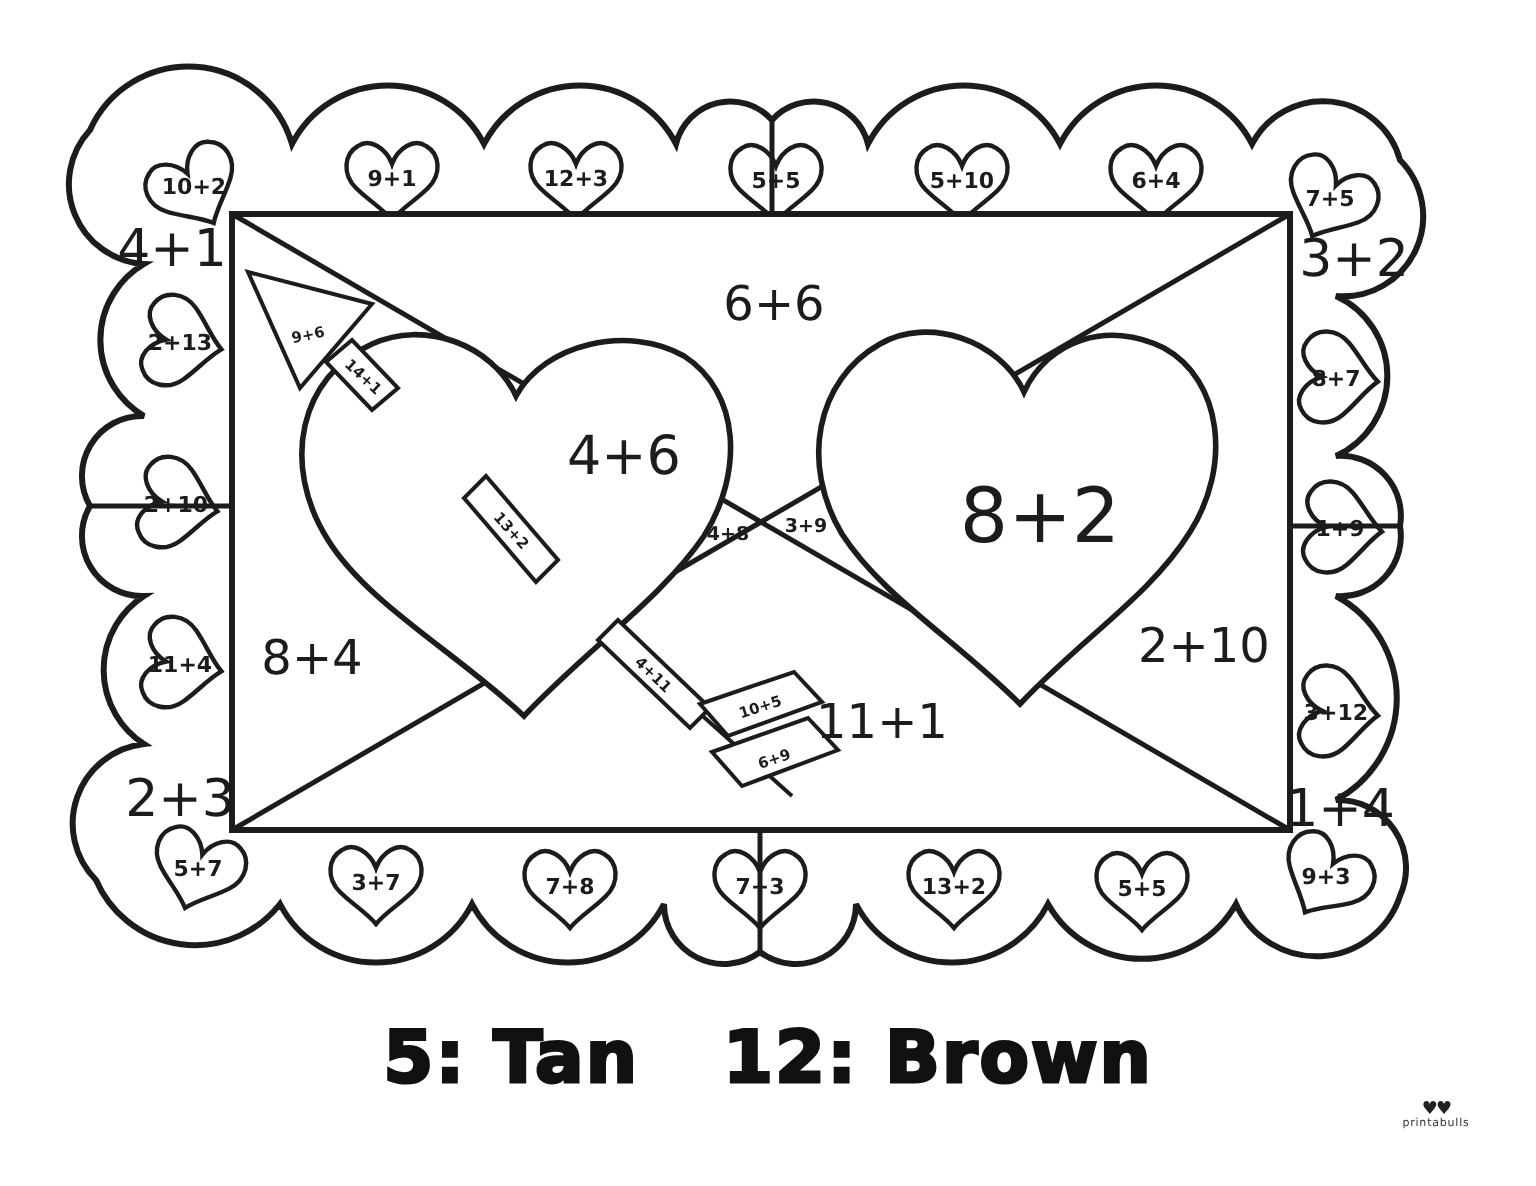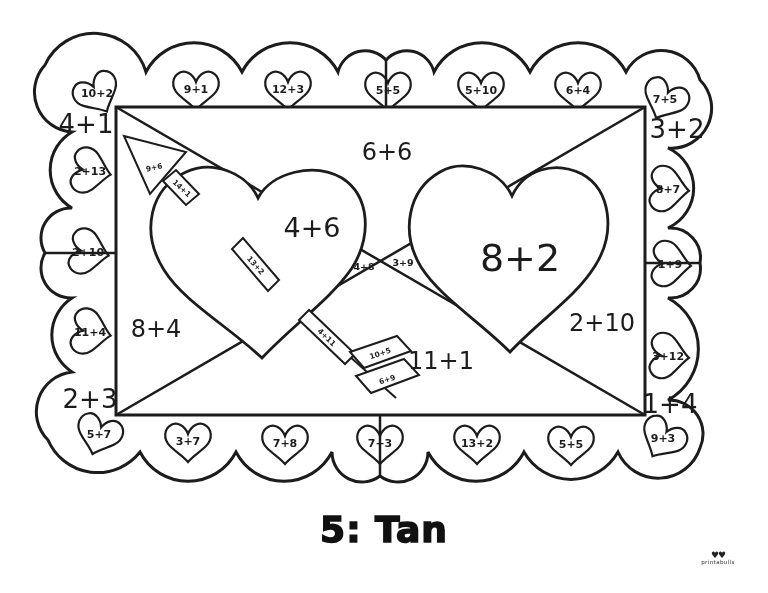--- a/index.html
+++ b/index.html
@@ -125,18 +125,19 @@
   <text x="285" y="447" class="lbl-mini">7+8</text>
   <text x="188" y="445" class="lbl-mini">3+7</text>
   <text x="99" y="438" class="lbl-mini">5+7</text>
   <text x="90" y="336" class="lbl-mini">11+4</text>
   <text x="88" y="256" class="lbl-mini">2+10</text>
   <text x="90" y="175" class="lbl-mini">2+13</text>
 </svg>
 
 <div class="legend">
   <span class="legend-item">5: Tan</span>
+  <span class="legend-item">12: Brown</span>
 </div>
 
 <div class="logo">
   <div class="logo-marks">♥♥</div>
   <div class="logo-text">printabulls</div>
 </div>
 
 </body></html>

